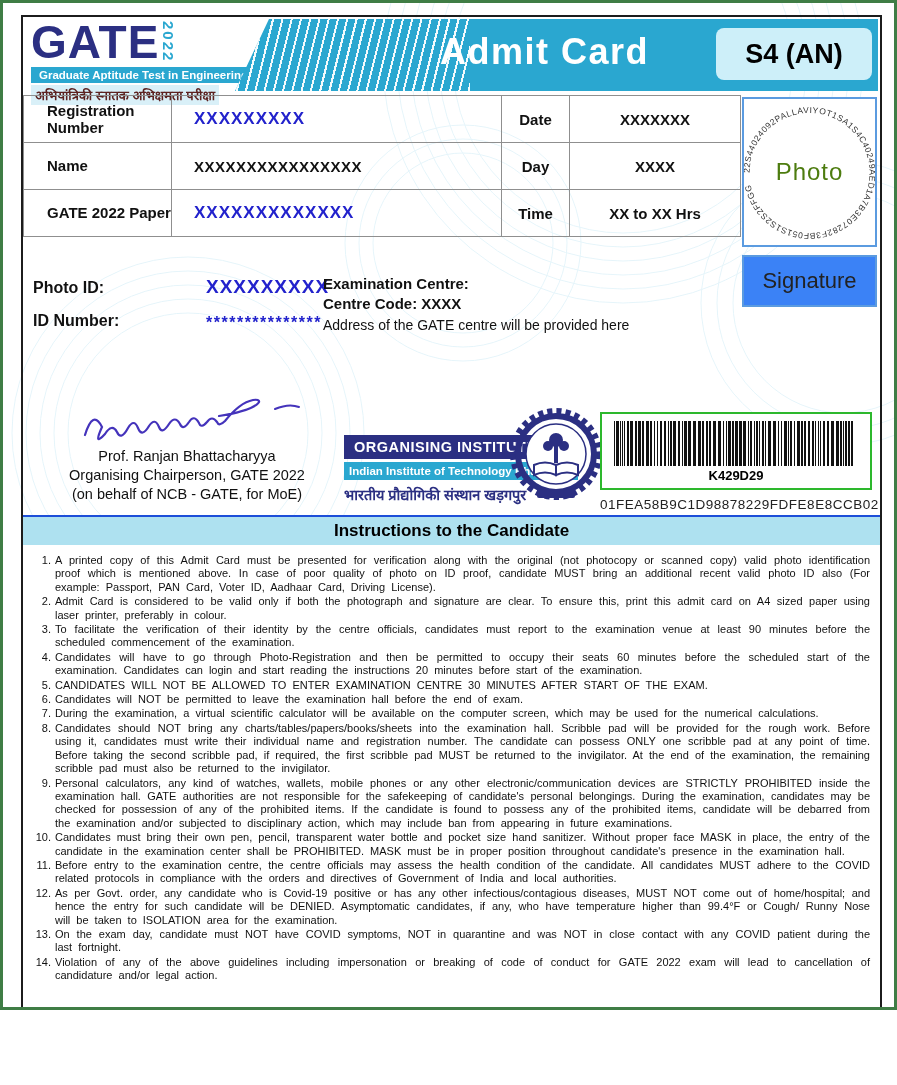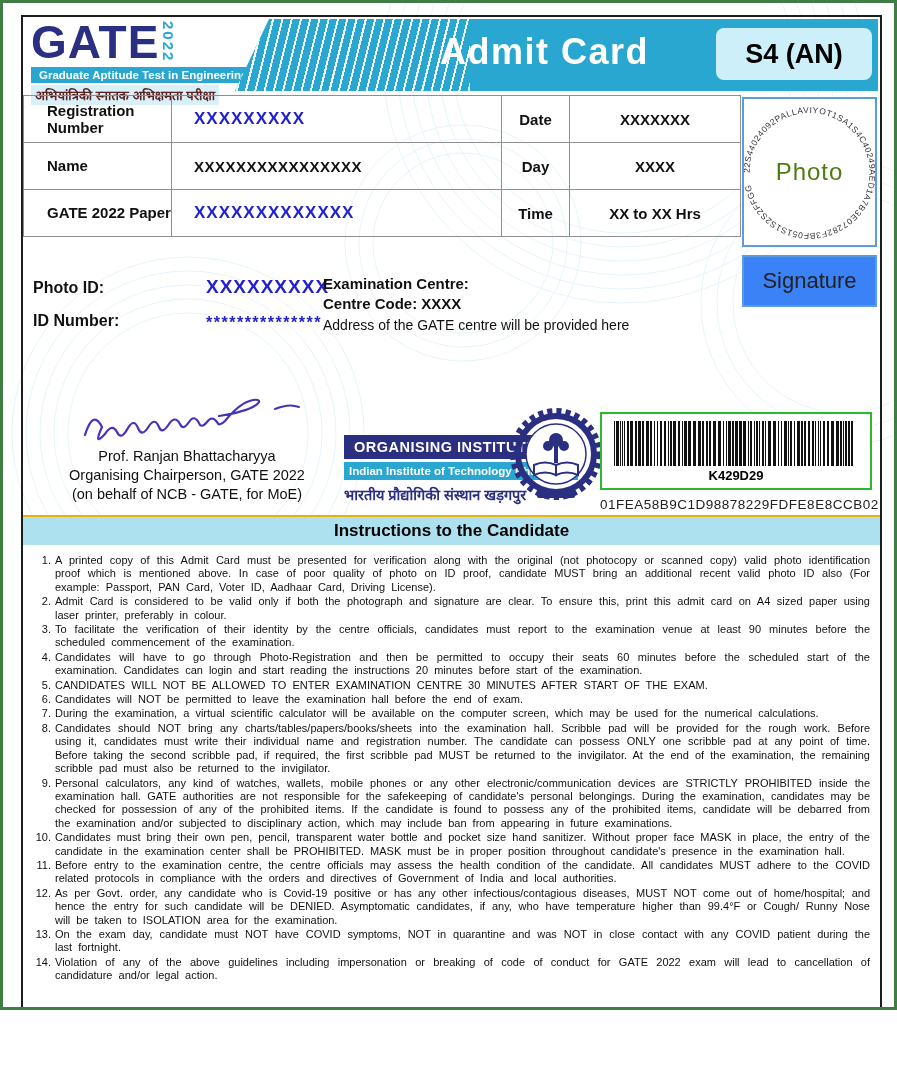--- a/index.html
+++ b/index.html
@@ -67,21 +67,21 @@
   .org-en{background:var(--banner);color:#fff;font-weight:bold;font-size:11.5px;padding:3px 5px;width:fit-content;margin-top:3px;white-space:nowrap;}
   .org-hi{color:var(--navy);font-weight:bold;font-size:14.5px;margin-top:4px;white-space:nowrap;}
   .iit-logo{position:absolute;left:486px;top:390px;}
   
   .barcode-box{position:absolute;left:577px;top:395px;width:272px;height:78px;border:2px solid var(--barcode_border);
                background:#fff;text-align:center;padding-top:7px;}
   .barcode-box svg{display:block;margin:0 auto;}
   .barcode-label{font-weight:bold;font-size:13px;margin-top:2px;color:#000;}
   .barcode-number{position:absolute;left:577px;top:480px;width:272px;text-align:center;font-size:13.5px;color:#222;letter-spacing:.5px;}
   
-  .instructions{position:absolute;left:0;top:498px;width:857px;height:524px;border-top:2px solid #eab308;background:#fff;}
+  .instructions{position:absolute;left:0;top:498px;width:857px;height:524px;border-top:2px solid #1d4ed8;background:#fff;}
   .instructions-bar{height:28px;background:var(--instructions_bar);display:flex;align-items:center;justify-content:center;
                     font-size:17px;font-weight:bold;color:#000;}
   .instructions ol{counter-reset:item;margin:9px 10px 0 4px;padding-left:28px;list-style:none;}
   .instructions li{counter-increment:item;font-size:11px;line-height:1.22;text-align:justify;color:#111;
                    position:relative;margin-bottom:1px;word-spacing:3px;}
   .instructions li::before{content:counter(item) ".";position:absolute;left:-26px;width:22px;text-align:right;word-spacing:0;}
 </style>
 </head>
 <body>
 

